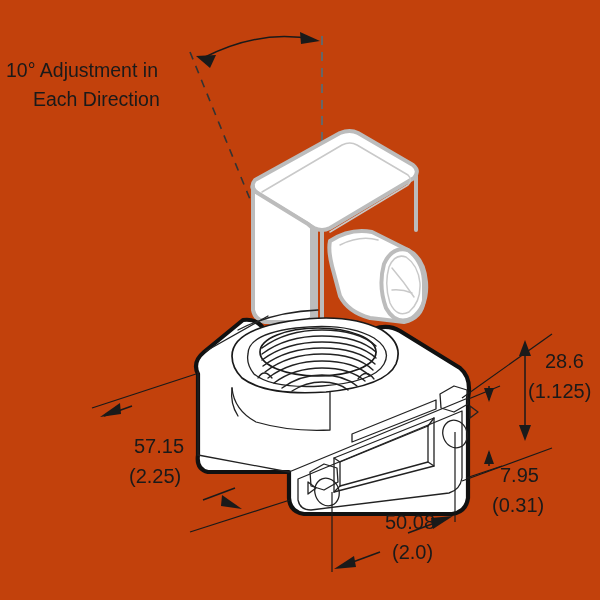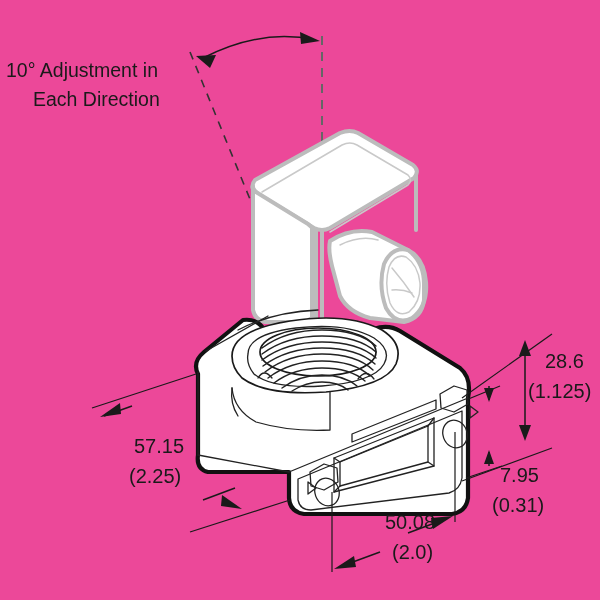--- a/index.html
+++ b/index.html
@@ -7,21 +7,21 @@
     padding: 0;
     background: #ffffff;
   }
   body {
     font-family: "Liberation Sans", sans-serif;
   }
   #drawing-root {
     position: relative;
     width: 600px;
     height: 600px;
-    background: #ec4899;
+    background: #c2410c;
     overflow: hidden;
   }
   #drawing-svg {
     position: absolute;
     left: 0;
     top: 0;
     width: 600px;
     height: 600px;
     display: block;
   }

